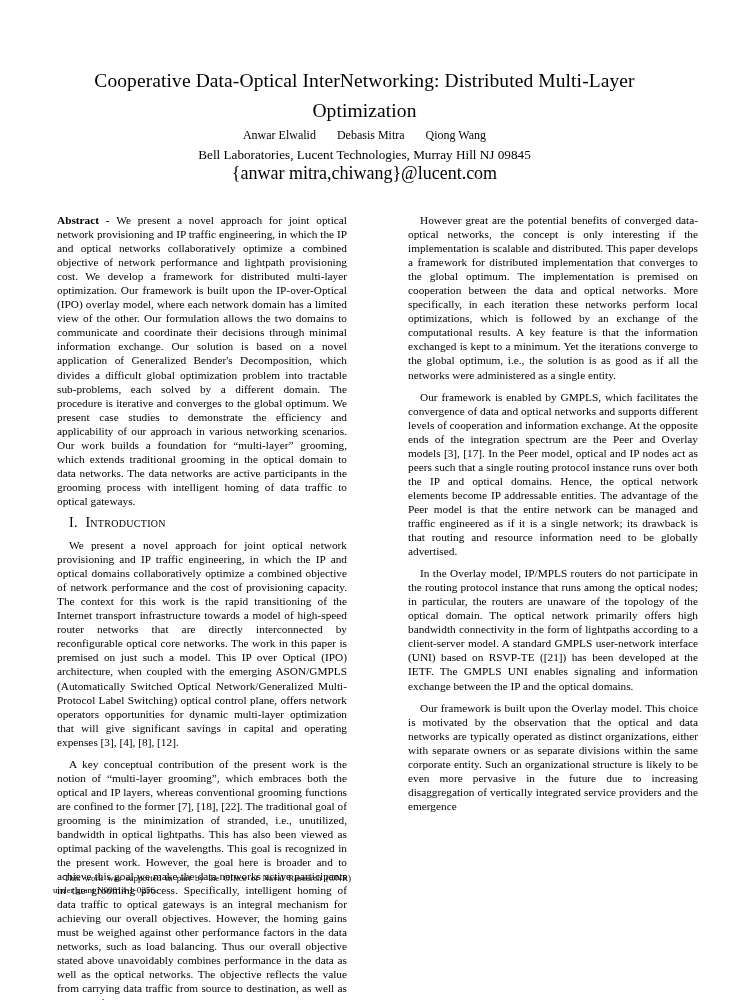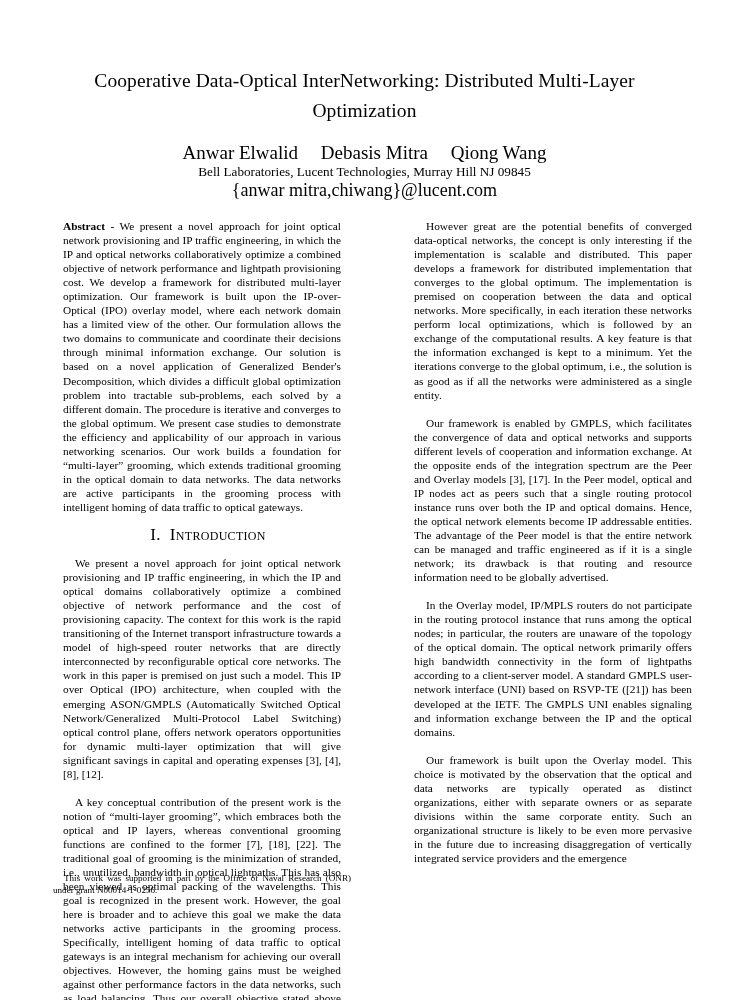--- a/index.html
+++ b/index.html
@@ -28,22 +28,21 @@
   }
   .paper-title {
     font-size: 19.5px;
     line-height: 30px;
     font-weight: normal;
     margin: 0 auto;
     max-width: 640px;
     letter-spacing: 0.1px;
   }
   .authors {
-    margin-top: 17px;
-    font-size: 19px;
+    font-size: 12px;
     line-height: 19px;
   }
   .author-name + .author-name {
     margin-left: 18px;
   }
   .affiliation {
     font-size: 13.2px;
     line-height: 19px;
   }
   .email {
@@ -63,34 +62,33 @@
   }
   .col {
     width: 306px;
     font-size: 11.3px;
     line-height: 14.05px;
     text-align: justify;
     text-justify: inter-word;
     hyphens: none;
   }
   .col p {
-    margin: 14px;
+    margin: 8px;
     text-indent: 12px;
   }
   .col p.no-indent {
     text-indent: 0;
   }
   .abstract-head {
     font-weight: bold;
   }
   .section-head {
-    text-align: center;
     text-indent: 0;
     margin: 13px 0 7px 0;
-    font-size: 17px;
+    font-size: 14px;
     font-variant: small-caps;
     letter-spacing: 0.3px;
   }
   .section-head .numeral {
     font-variant: normal;
   }
   
   .footnote {
     position: absolute;
     left: 49px;

